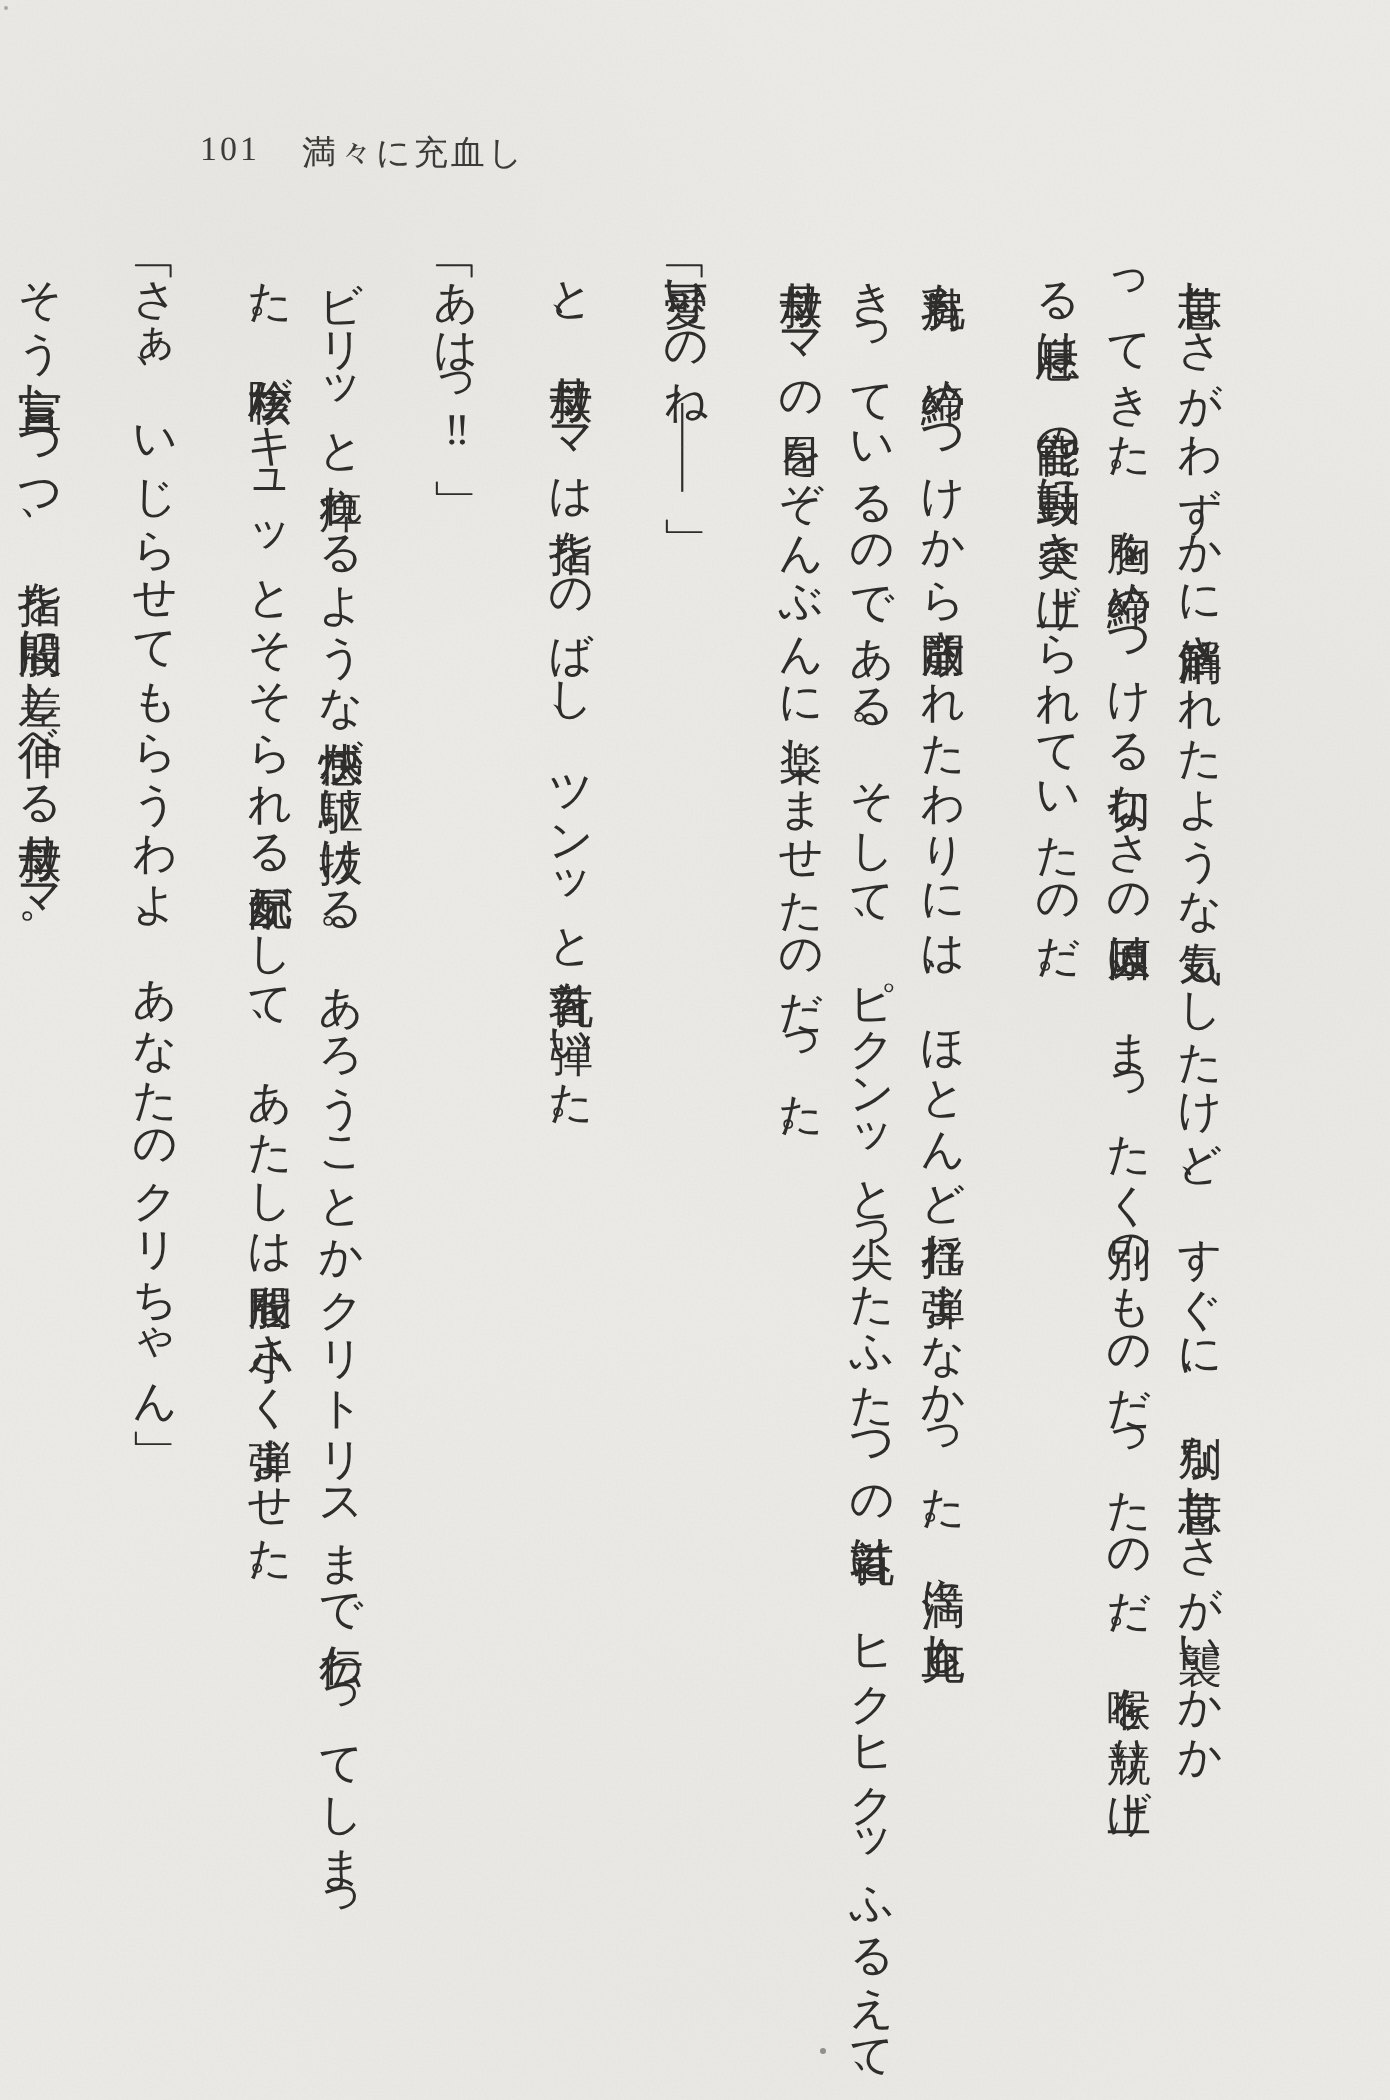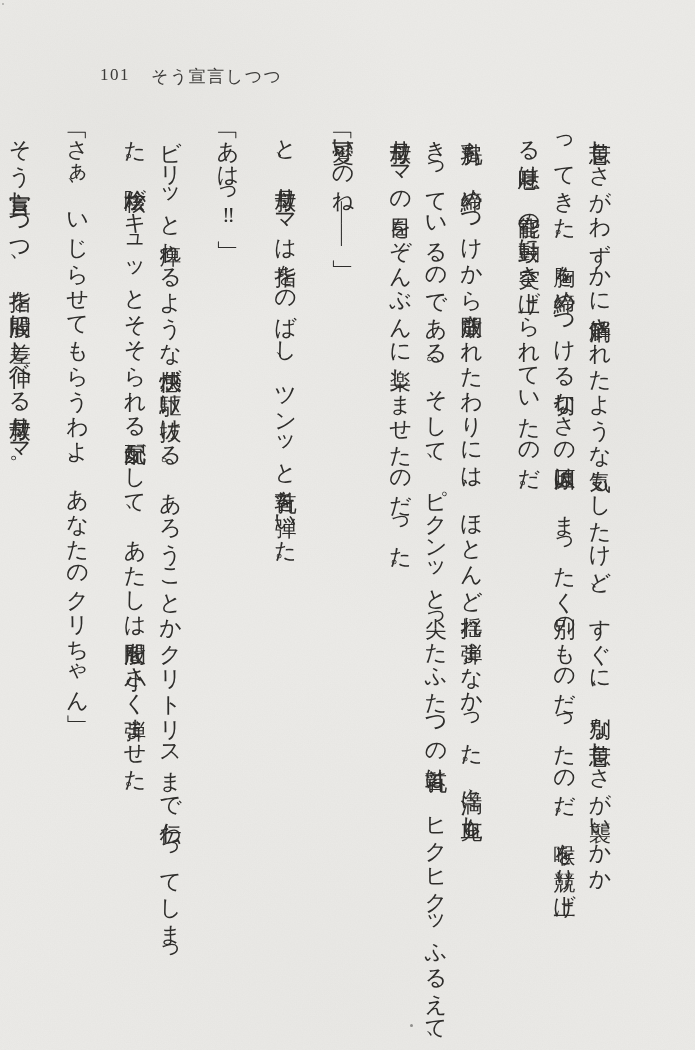--- a/index.html
+++ b/index.html
@@ -79,21 +79,21 @@
   <svg class="noise" width="695" height="1050" aria-hidden="true">
     <filter id="grain">
       <feTurbulence type="fractalNoise" baseFrequency="0.85" numOctaves="2" seed="7" stitchTiles="stitch"></feTurbulence>
       <feColorMatrix type="matrix" values="0 0 0 0 0.45  0 0 0 0 0.45  0 0 0 0 0.43  0 0 0 0.09 0"></feColorMatrix>
     </filter>
     <rect width="695" height="1050" filter="url(#grain)"></rect>
   </svg>
 
   <div class="running-head">
     <span>101</span>
-    <span>そう宣言しつつ</span>
+    <span>満々に充血し</span>
   </div>
 
   <div class="text-block">
       <div class="text-column indent">息苦しさがわずかに解消されたような気もしたけど、すぐに、別な息苦しさが襲いかか</div>
       <div class="text-column">ってきた。胸を締めつける切なさの原因は、まったく別のものだったのだ。喉を競り上げ</div>
       <div class="text-column">る吐息は、官能の鼓動に突き上げられていたのだ。</div>
       <div class="text-column indent">乳房も、締めつけから開放されたわりには、ほとんど揺れ弾まなかった。満々に充血し</div>
       <div class="text-column">きっているのである。そして、ピクンッと尖ったふたつの乳首は、ヒクヒクッふるえて、</div>
       <div class="text-column">叔母サマの目をぞんぶんに楽しませたのだった。</div>
       <div class="text-column indent">「可愛いのね――」</div>

